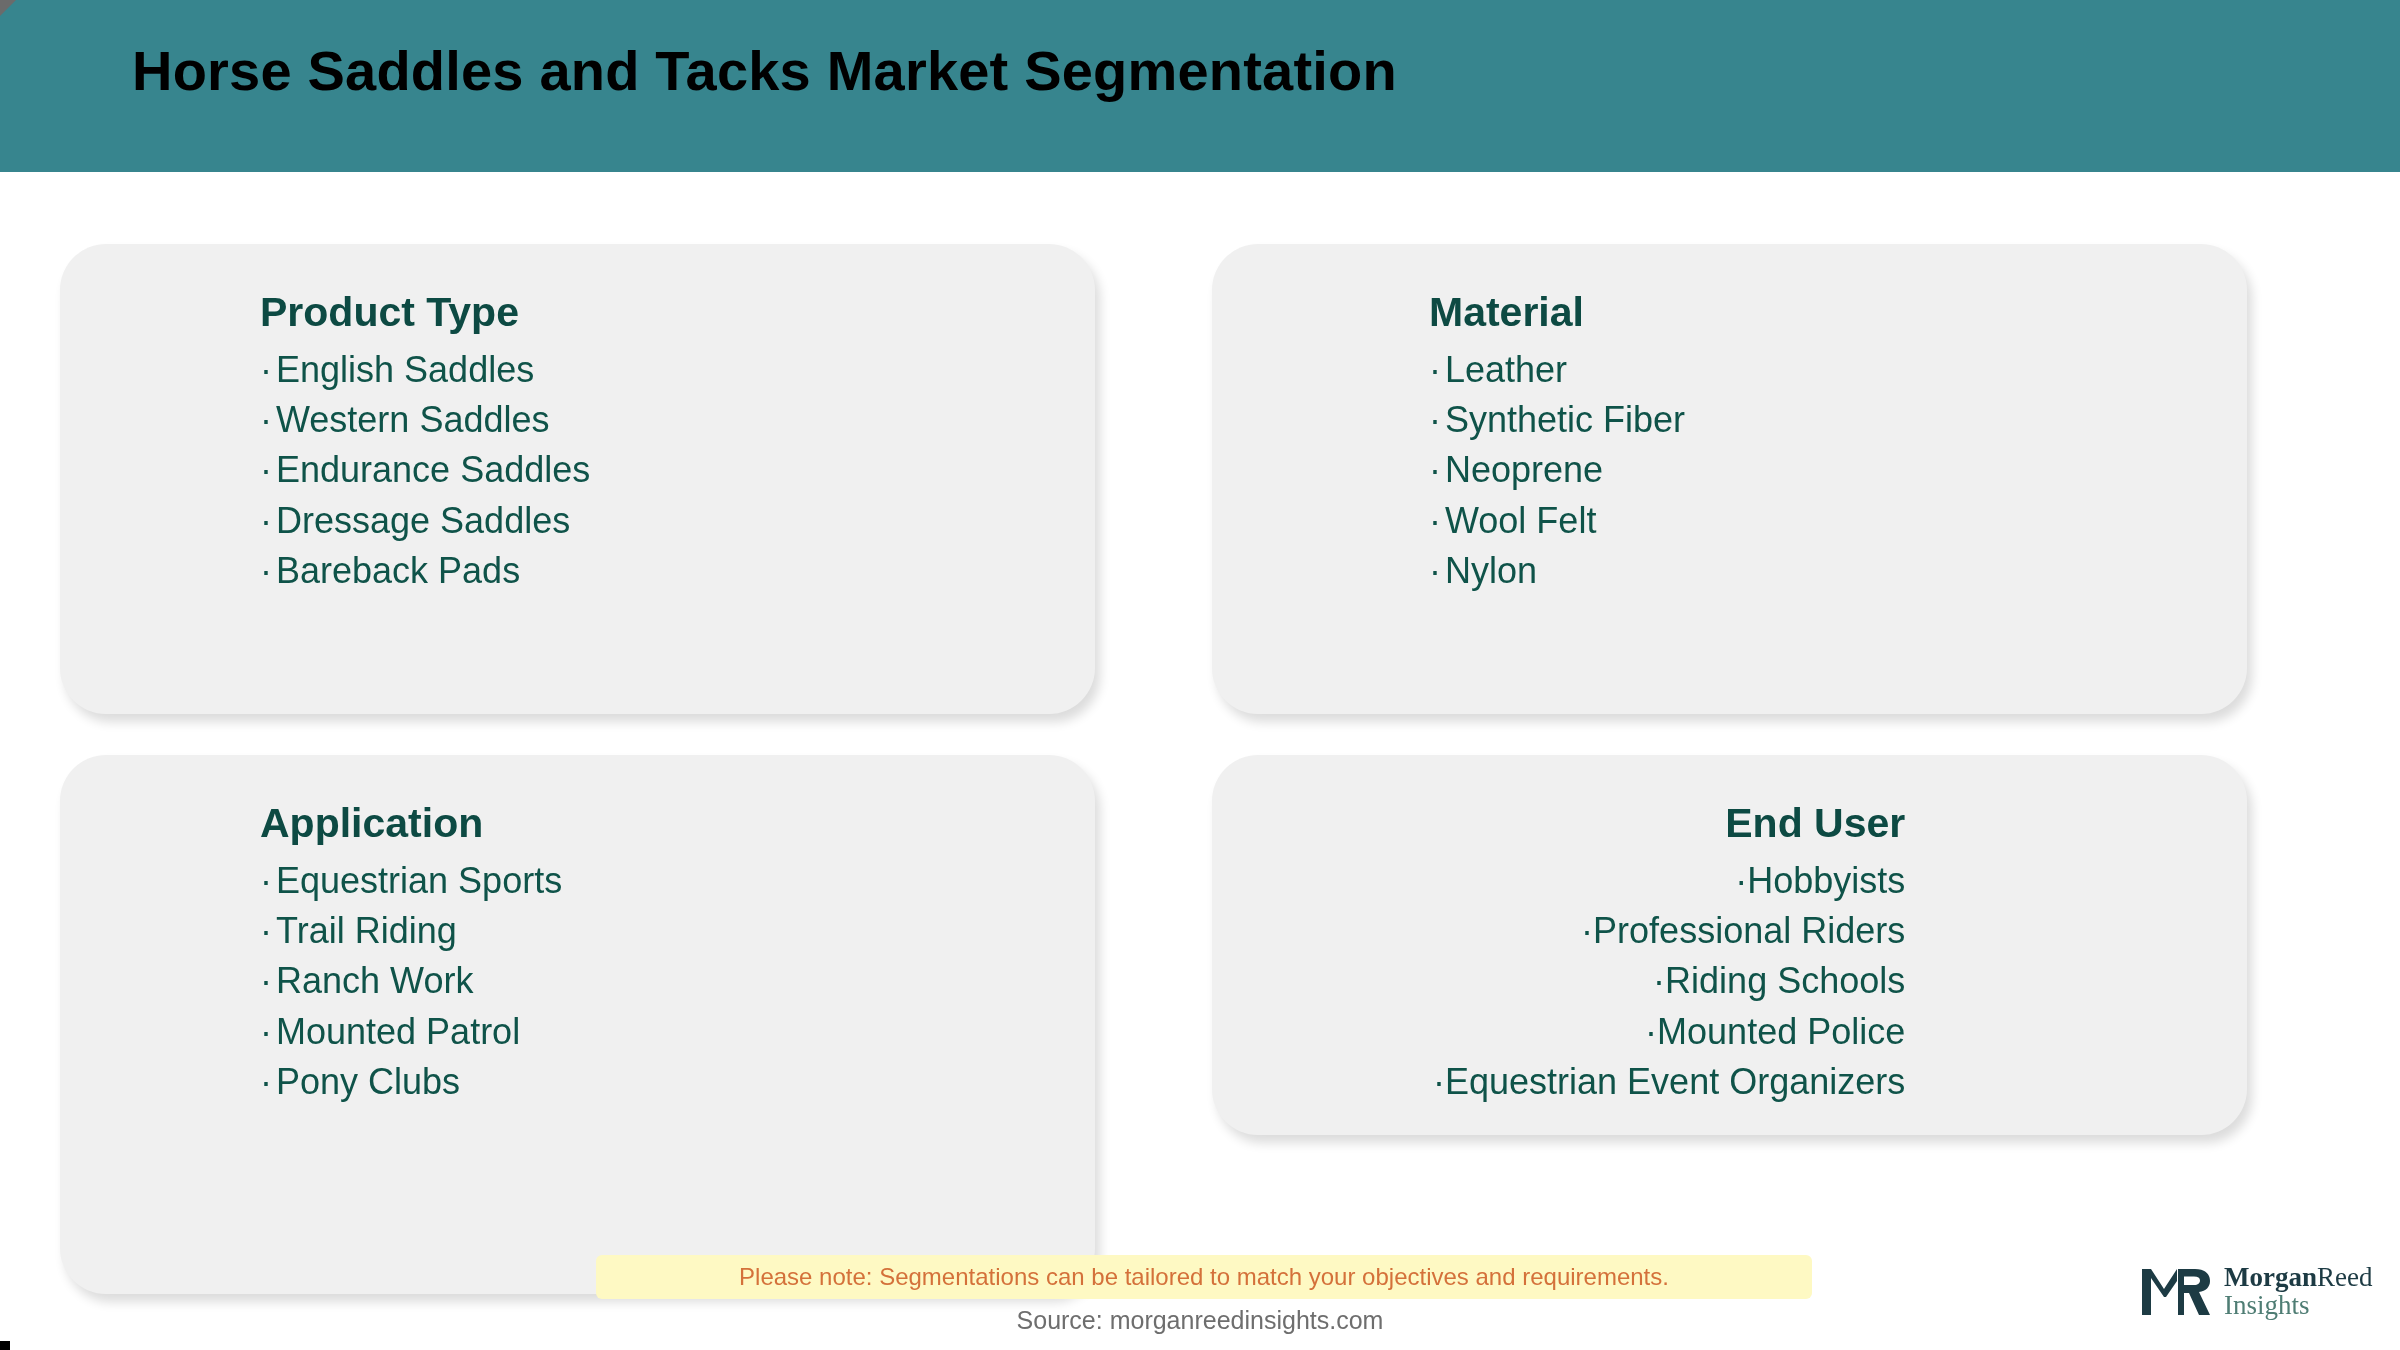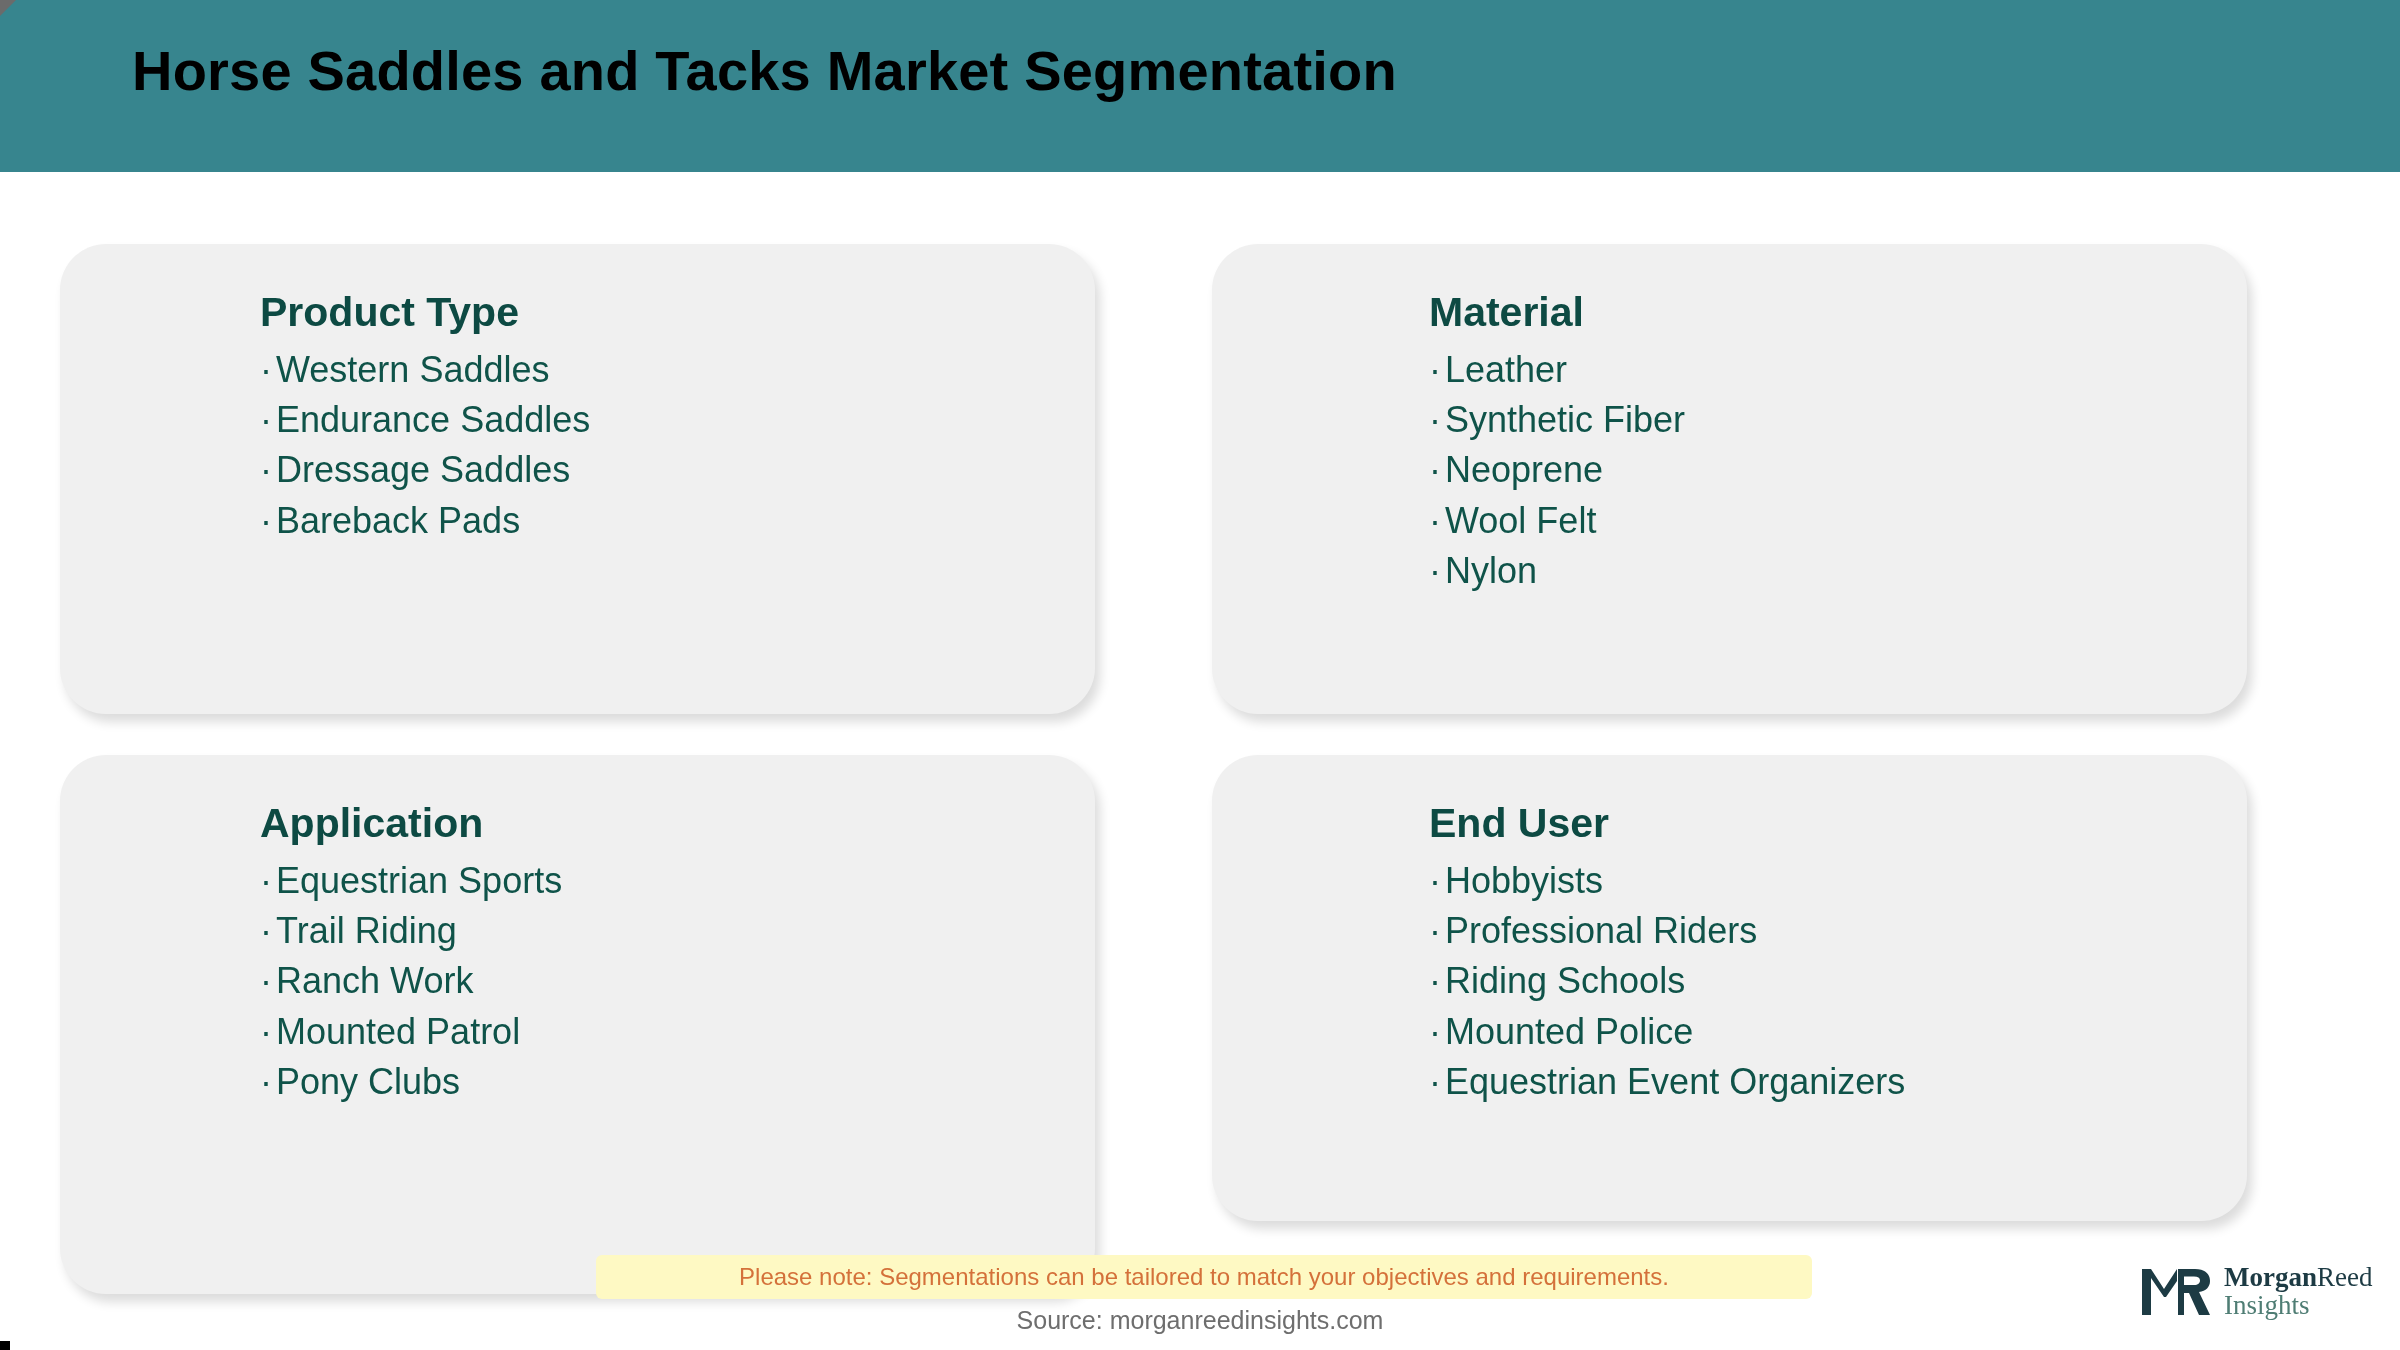--- a/index.html
+++ b/index.html
@@ -58,21 +58,21 @@
   .card {
     position: absolute;
     background: #f0f0f0;
     border-radius: 46px;
     box-shadow: 5px 8px 11px rgba(0,0,0,0.14);
     box-sizing: border-box;
   }
   .card-1 { left: 60px;   top: 72px;  width: 1035px; height: 470px; }
   .card-2 { left: 1212px; top: 72px;  width: 1035px; height: 470px; }
   .card-3 { left: 60px;   top: 583px; width: 1035px; height: 539px; }
-  .card-4 { left: 1212px; top: 583px; width: 1035px; height: 466px; }
+  .card-4 { left: 1212px; top: 583px; width: 1035px; height: 380px; text-align: right; }
 
   .card-inner {
     position: absolute;
     left: 0;
     top: 0;
   }
   .card-1 .card-inner,
   .card-3 .card-inner { left: 200px; top: 45px; }
   .card-2 .card-inner,
   .card-4 .card-inner { left: 217px; top: 45px; }
@@ -186,20 +186,21 @@
   <div class="corner-fold"></div>
   <div class="header-title">Horse Saddles and Tacks Market Segmentation</div>
 </div>
 
 <div class="cards">
 
   <div class="card card-1">
     <div class="card-inner">
       <div class="card-title">Product Type</div>
       <ul class="card-list">
+        <li><span class="bullet-dot">·</span><span>English Saddles</span></li>
         <li><span class="bullet-dot">·</span><span>Western Saddles</span></li>
         <li><span class="bullet-dot">·</span><span>Endurance Saddles</span></li>
         <li><span class="bullet-dot">·</span><span>Dressage Saddles</span></li>
         <li><span class="bullet-dot">·</span><span>Bareback Pads</span></li>
       </ul>
     </div>
   </div>
 
   <div class="card card-2">
     <div class="card-inner">

